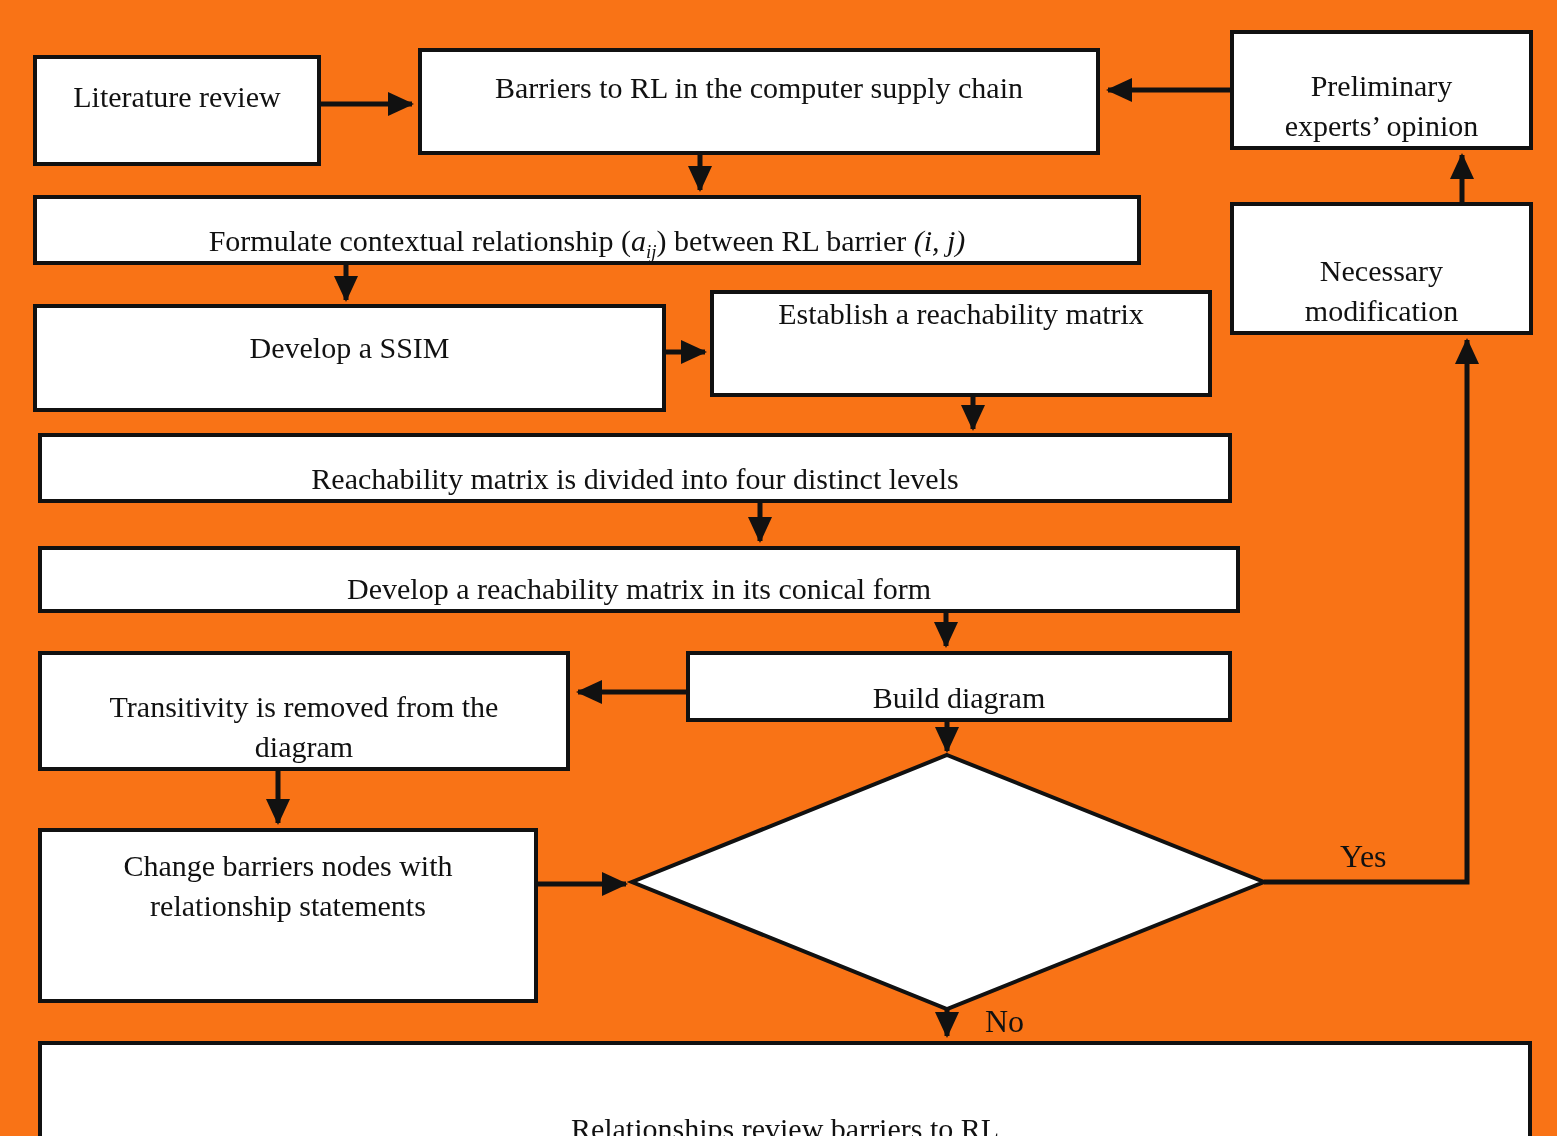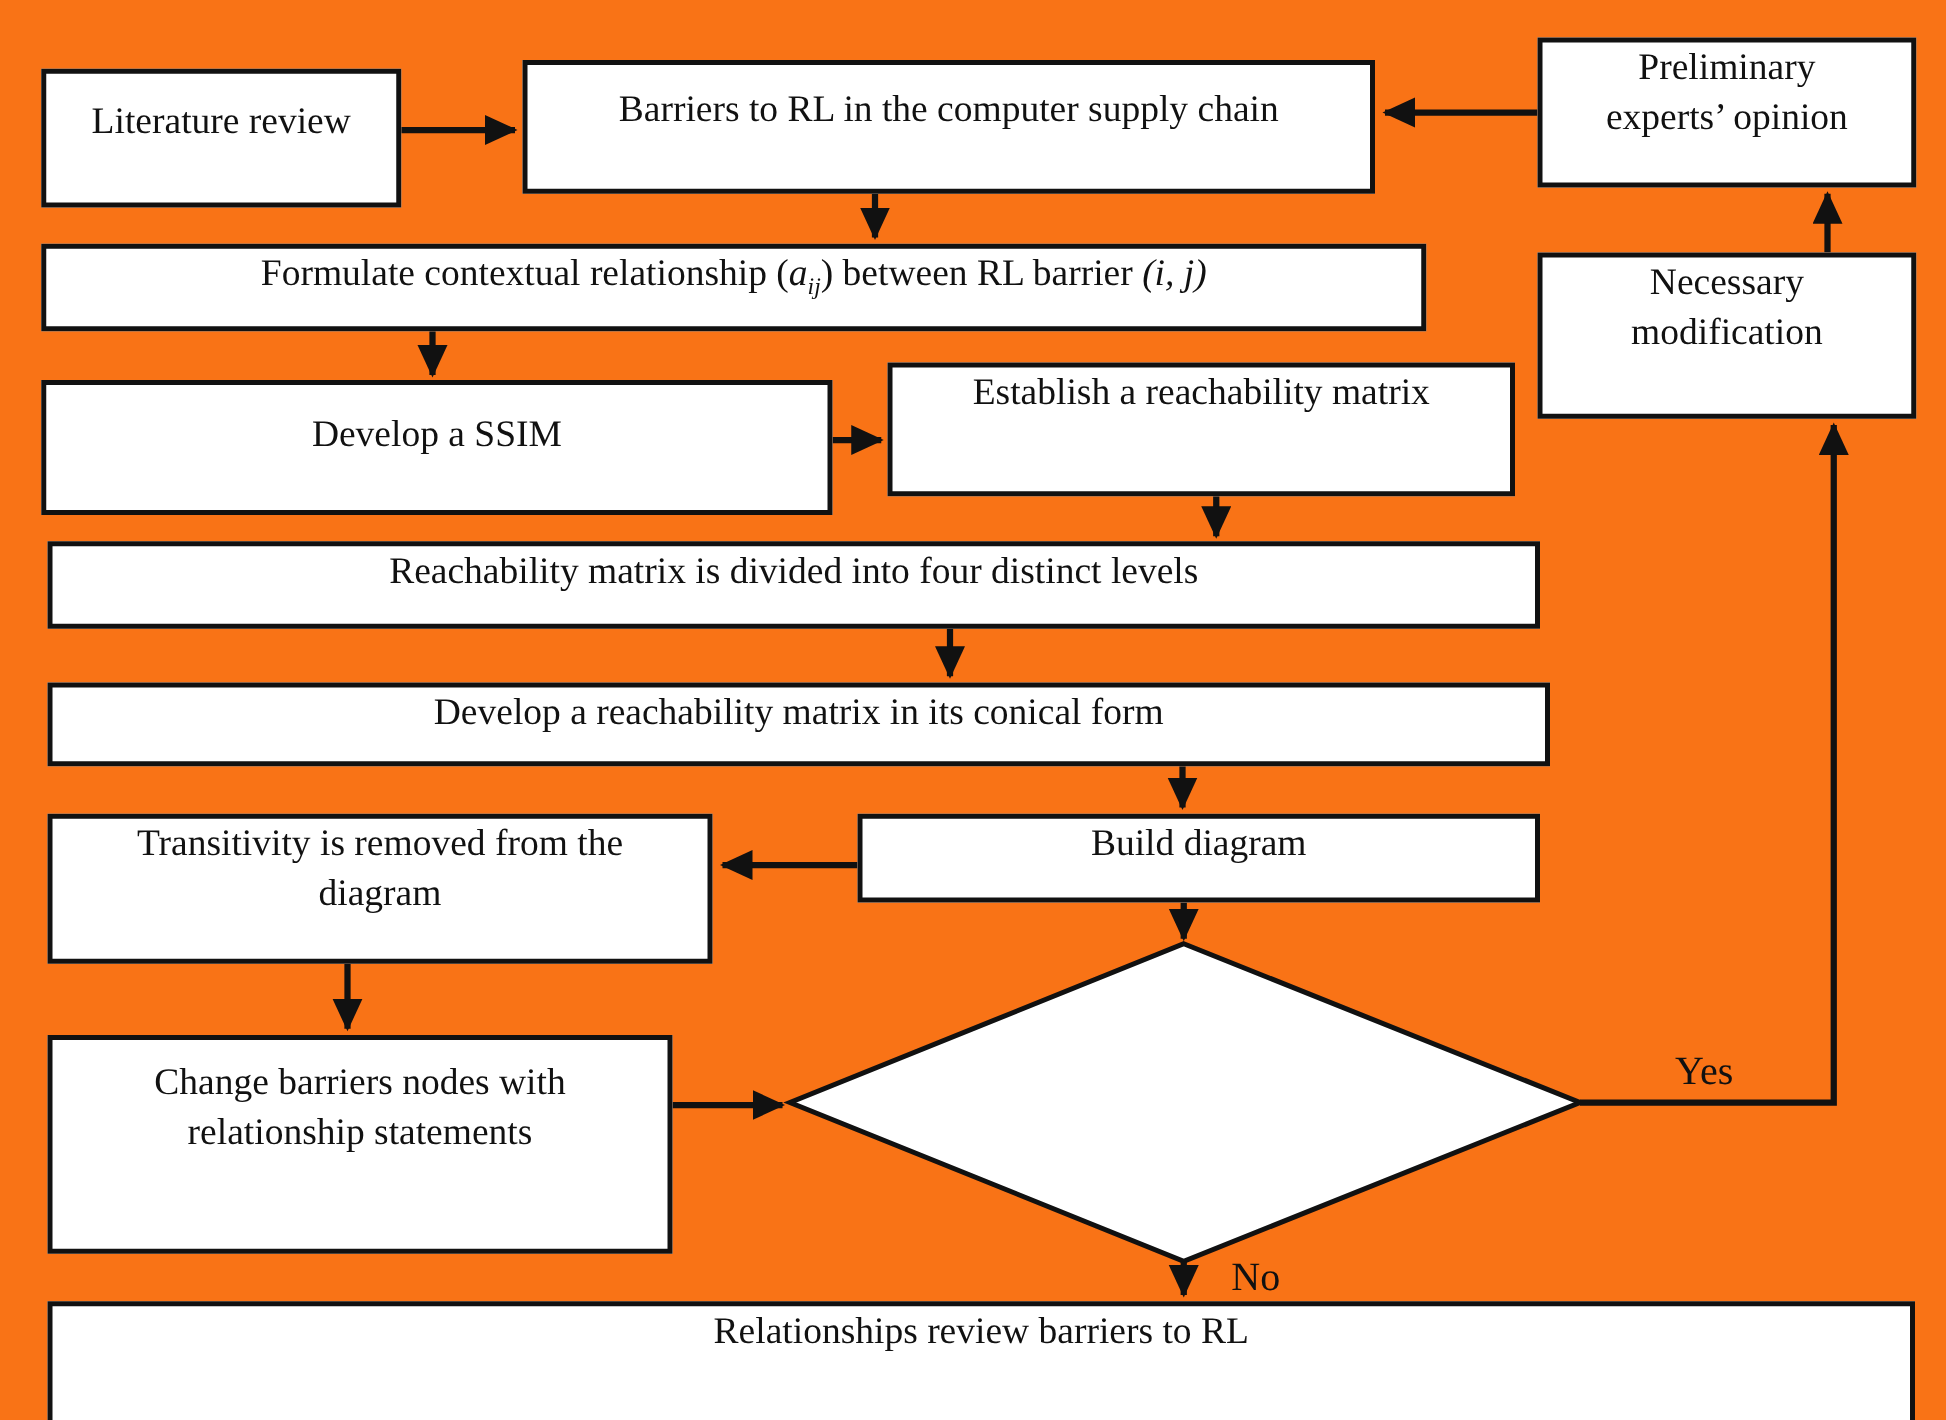--- a/index.html
+++ b/index.html
@@ -16,21 +16,21 @@
     position: absolute;
     box-sizing: border-box;
     border: 4px solid #111111;
     background: #ffffff;
     display: flex;
     justify-content: center;
     font-size: 30px;
     line-height: 40px;
     text-align: center;
   }
-  .v-center { align-items: flex-start; }
+  .v-center { align-items: flex-end; }
   .v-top    { align-items: flex-start; }
   .label { white-space: pre-line; }
   .floating-label {
     position: absolute;
     font-size: 32px;
     line-height: 36px;
   }
   .decision-label {
     position: absolute;
     font-size: 30px;

